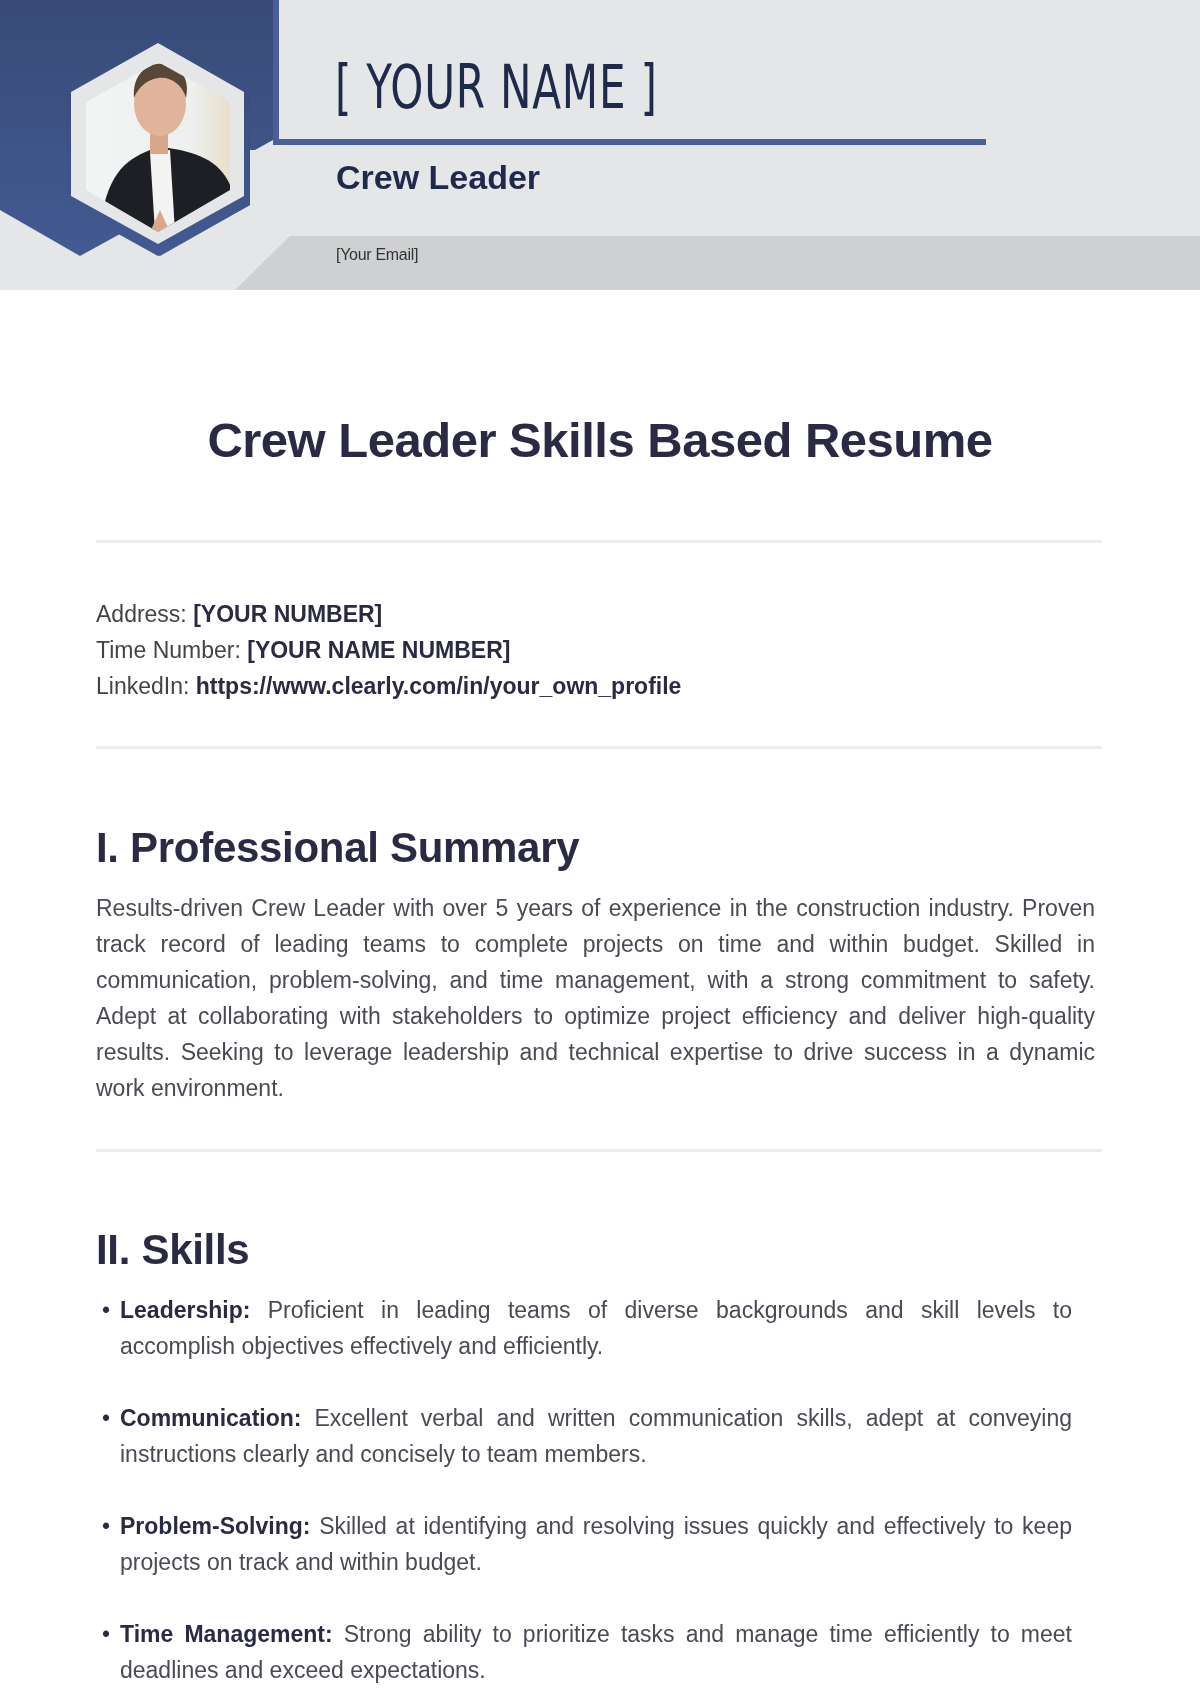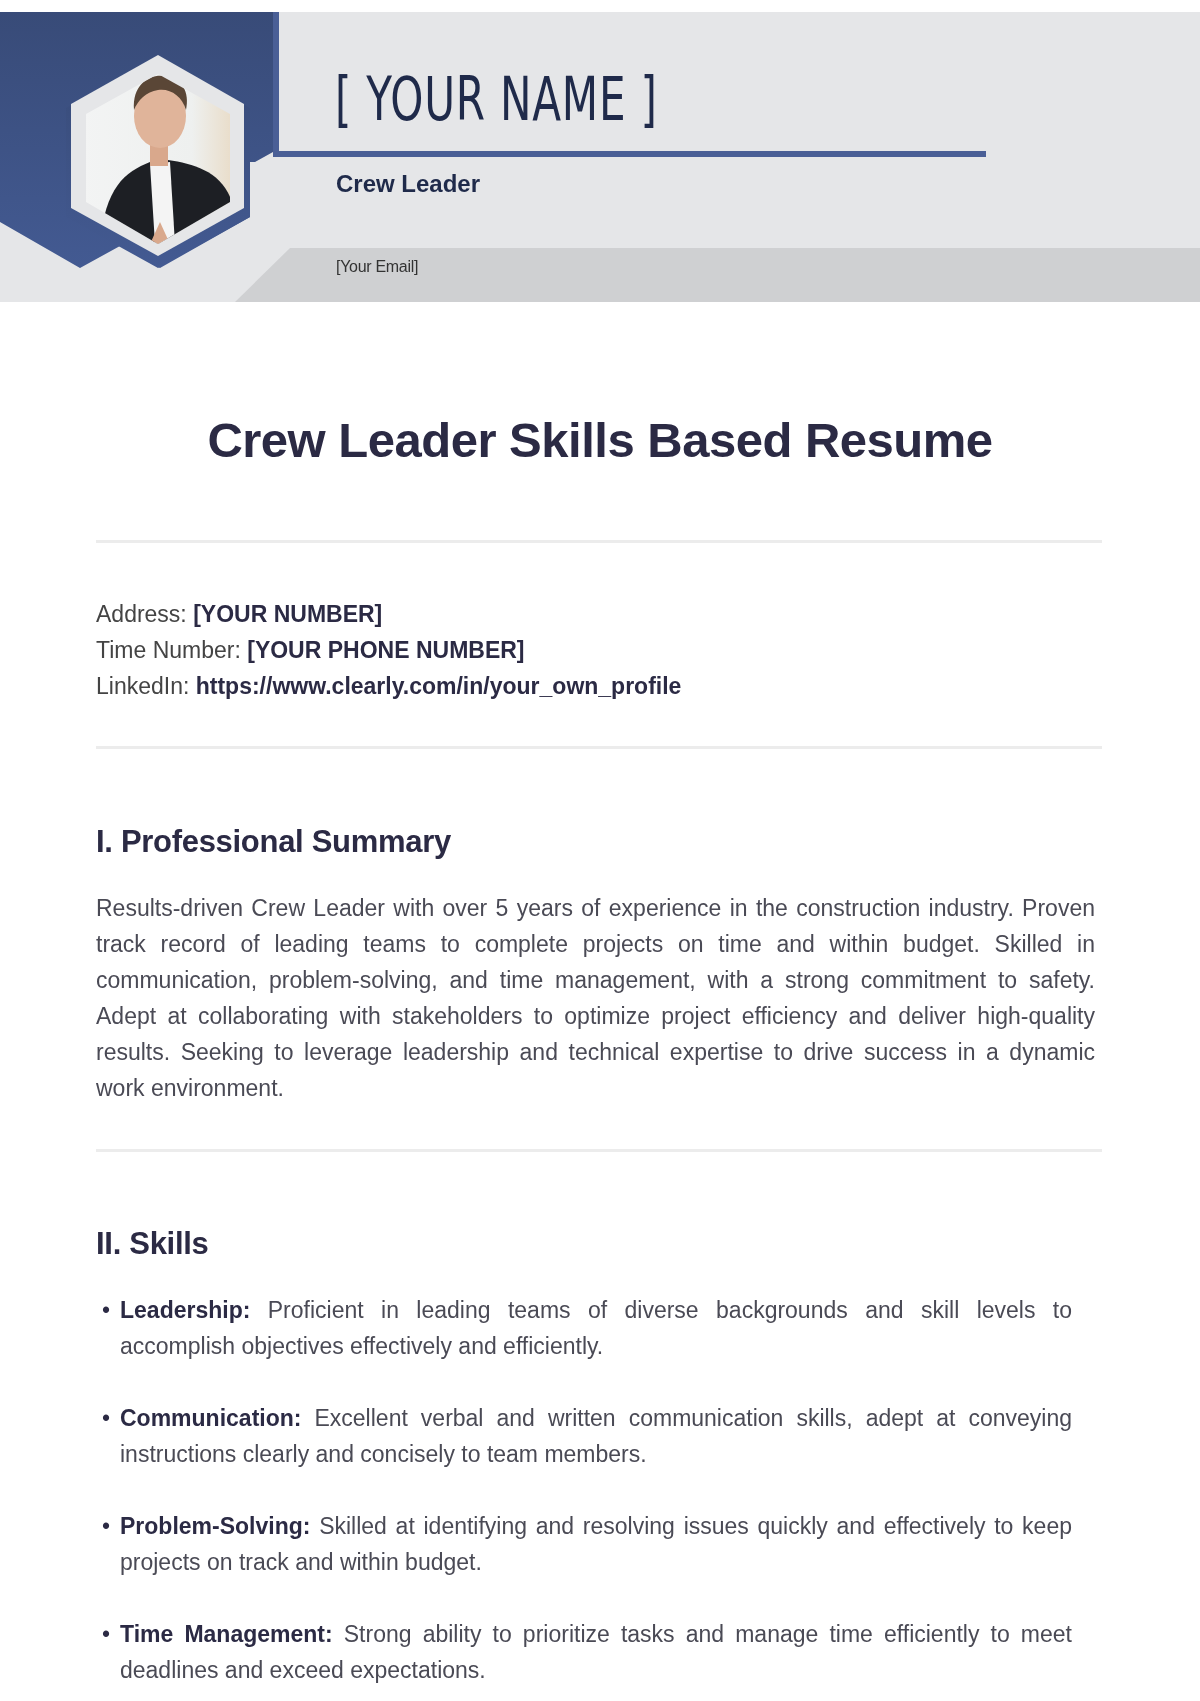--- a/index.html
+++ b/index.html
@@ -1,41 +1,41 @@
 <!DOCTYPE html>
 <html><head>
 <meta charset="utf-8">
 <style>
   * { box-sizing: border-box; margin: 0; padding: 0; }
   html, body { width: 1200px; height: 1701px; background: #ffffff; overflow: hidden; }
   body { font-family: "Liberation Sans", sans-serif; color: #2b2b3f; position: relative; }
 
-  .header { position: absolute; left: 0; top: 0; width: 1200px; height: 290px; background: #e5e6e8; overflow: hidden; margin-top: 12px; }
+  .header { position: absolute; left: 0; top: 0; width: 1200px; height: 290px; background: #e5e6e8; overflow: hidden; }
   .header svg.bg { position: absolute; left: 0; top: 0; }
   .name {
     position: absolute; left: 335px; top: 52px;
     font-family: "DejaVu Sans Condensed", "DejaVu Sans", sans-serif;
     font-stretch: condensed;
     font-size: 60px; font-weight: 400; letter-spacing: 1px;
     color: #1f2a4a; transform: scaleX(0.78); transform-origin: left top;
     white-space: nowrap;
   }
-  .job-title { position: absolute; left: 336px; top: 158px; font-size: 24px; font-weight: 700; color: #1f2a4a; text-align: right; }
+  .job-title { position: absolute; left: 336px; top: 158px; font-size: 34px; font-weight: 700; color: #1f2a4a; text-align: right; }
   .email { position: absolute; left: 336px; top: 246px; font-size: 16px; color: #333; letter-spacing: -0.3px; }
 
   .doc-title {
     position: absolute; left: 0; top: 412px; width: 1200px; text-align: center;
     font-size: 49px; font-weight: 700; color: #2b2a44; letter-spacing: -0.5px;
   }
   .rule { position: absolute; left: 96px; width: 1006px; height: 3px; background: #ececec; }
 
   .contact { position: absolute; left: 96px; top: 596px; font-size: 23px; line-height: 36px; color: #444; }
   .contact .val { font-weight: 700; color: #2b2a44; }
 
-  .section-title { position: absolute; left: 96px; font-size: 31px; font-weight: 700; color: #2b2a44; letter-spacing: -0.3px; }
+  .section-title { position: absolute; left: 96px; font-size: 42px; font-weight: 700; color: #2b2a44; letter-spacing: -0.3px; }
   .summary {
     position: absolute; left: 96px; top: 890px; width: 999px;
     font-size: 23px; line-height: 36px; color: #4a4a55; text-align: justify;
   }
 
   .skills { position: absolute; left: 96px; top: 1292px; width: 976px; list-style: none; }
   .skills li { position: relative; padding-left: 24px; font-size: 23px; line-height: 36px; color: #4a4a55; text-align: justify; margin-bottom: 36px; }
   .skills li .bullet { position: absolute; left: 6px; top: 0; color: #2b2a44; }
   .skills li .label { font-weight: 700; color: #2b2a44; }
 </style>
@@ -96,21 +96,21 @@
 
 <div class="rule" style="top:540px;"></div>
 
 <div class="contact">
   <div>
     <span>Address:</span>
     <span class="val">[YOUR NUMBER]</span>
   </div>
   <div>
     <span>Time Number:</span>
-    <span class="val">[YOUR PHONE NUMBER]</span>
+    <span class="val">[YOUR NAME NUMBER]</span>
   </div>
   <div>
     <span>LinkedIn:</span>
     <span class="val">https://www.clearly.com/in/your_own_profile</span>
   </div>
 </div>
 
 <div class="rule" style="top:746px;"></div>
 
 <h2 class="section-title" style="top:824px;">I. Professional Summary</h2>

